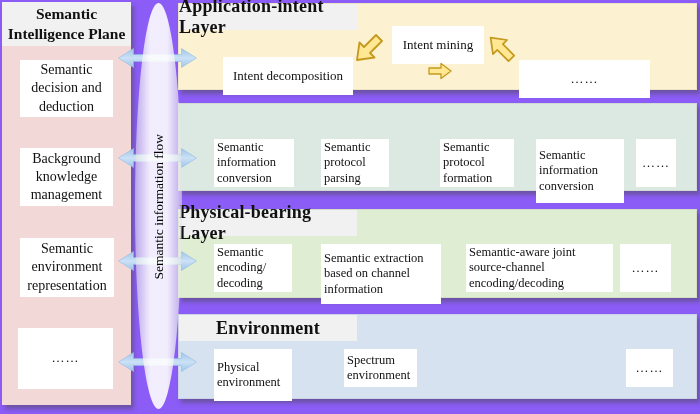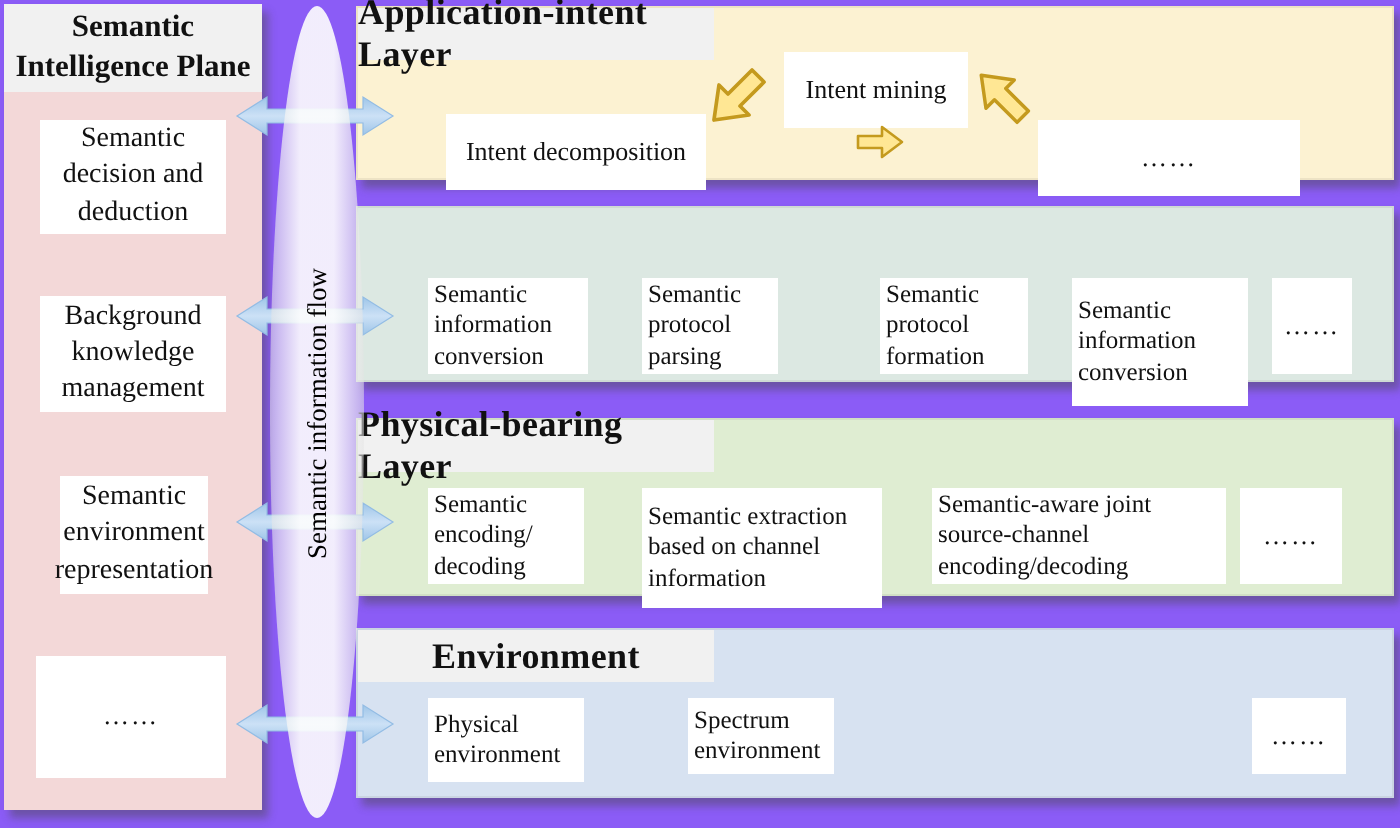--- a/index.html
+++ b/index.html
@@ -90,21 +90,21 @@
         <stop offset="0.5" stop-color="#CCE1F6"></stop>
         <stop offset="1" stop-color="#9EC5E8"></stop>
       </linearGradient>
     </defs>
   </svg>
 
   <div id="sidebar">
     <div id="sidebar-title">Semantic Intelligence Plane</div>
     <div class="sbox" style="left:18px;top:58px;width:93px;height:57px">Semantic decision and deduction</div>
     <div class="sbox" style="left:18px;top:146px;width:93px;height:58px">Background knowledge management</div>
-    <div class="sbox" style="left:28px;top:236px;width:74px;height:59px">Semantic environment representation</div>
+    <div class="sbox" style="left:18px;top:236px;width:94px;height:59px">Semantic environment representation</div>
     <div class="sbox dots" style="left:16px;top:326px;width:95px;height:61px">……</div>
   </div>
 
   <div class="panel" style="top:3px;height:87px;background:var(--cream)">
     <div class="panel-header">Application-intent Layer</div>
     <div class="wbox" style="left:44px;top:53px;width:130px;height:28px;font-size:13px">Intent decomposition</div>
     <div class="wbox" style="left:213px;top:22px;width:92px;height:25px;font-size:13px">Intent mining</div>
     <div class="wbox dots" style="left:340px;top:56px;width:131px;height:25px">……</div>
     <div class="yarrow" style="left:172px;top:28px;width:34px;height:34px;transform:rotate(135deg)">
       <svg width="34" height="34" viewBox="0 0 24 18" preserveAspectRatio="xMidYMid meet">
@@ -134,21 +134,21 @@
   <div class="panel" style="top:209px;height:89px;background:var(--green)">
     <div class="panel-header">Physical-bearing Layer</div>
     <div class="wbox" style="left:35px;top:34px;width:78px;height:48px">Semantic encoding/ decoding</div>
     <div class="wbox" style="left:142px;top:34px;width:120px;height:60px">Semantic extraction based on channel information</div>
     <div class="wbox" style="left:287px;top:34px;width:147px;height:48px">Semantic-aware joint source-channel encoding/decoding</div>
     <div class="wbox dots" style="left:441px;top:34px;width:51px;height:48px">……</div>
   </div>
 
   <div class="panel" style="top:314px;height:85px;background:var(--blue)">
     <div class="panel-header">Environment</div>
-    <div class="wbox" style="left:35px;top:34px;width:78px;height:42px">Physical environment</div>
+    <div class="wbox" style="left:35px;top:34px;width:78px;height:52px">Physical environment</div>
     <div class="wbox" style="left:165px;top:34px;width:73px;height:38px">Spectrum environment</div>
     <div class="wbox dots" style="left:447px;top:34px;width:47px;height:38px">……</div>
   </div>
 
   <svg class="flow-arrow" style="top:47px" viewBox="0 0 80 22">
     <polygon points="1,11 16,1.5 16,7.5 64,7.5 64,1.5 79,11 64,20.5 64,14.5 16,14.5 16,20.5" fill="url(#flowGrad)" stroke="#92BCE4" stroke-width="0.6"></polygon>
   </svg>
   <svg class="flow-arrow" style="top:147px" viewBox="0 0 80 22">
     <polygon points="1,11 16,1.5 16,7.5 64,7.5 64,1.5 79,11 64,20.5 64,14.5 16,14.5 16,20.5" fill="url(#flowGrad)" stroke="#92BCE4" stroke-width="0.6"></polygon>
   </svg>

